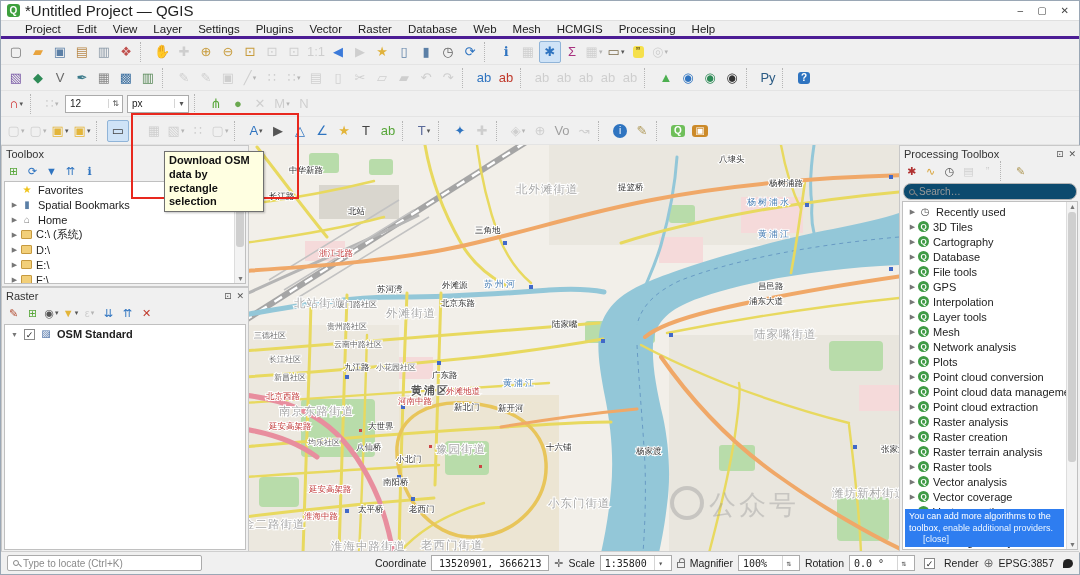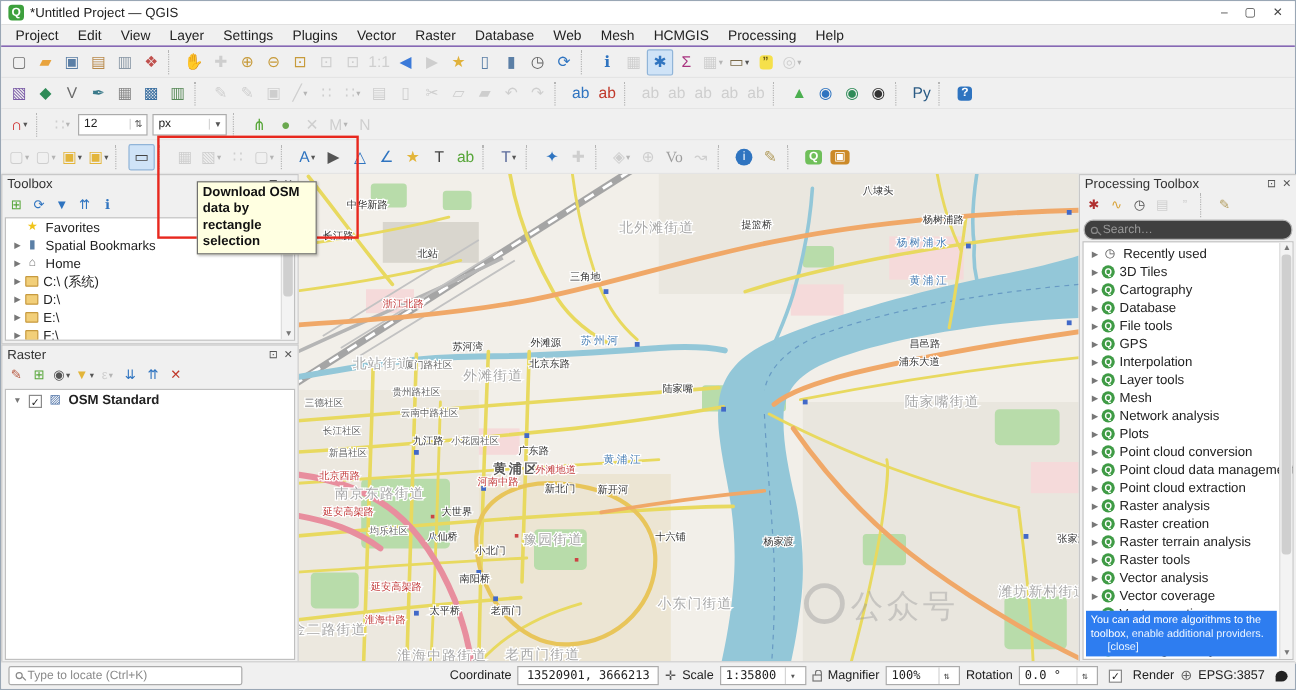--- a/index.html
+++ b/index.html
@@ -2,25 +2,25 @@
 <html><head>
 <meta charset="utf-8">
 <style>
 *{box-sizing:border-box;margin:0;padding:0}
 html,body{width:1080px;height:575px;overflow:hidden}
 body{font-family:"Liberation Sans","DejaVu Sans",sans-serif;font-size:11px;background:#f0f0f0;color:#222;position:relative}
 .win{position:absolute;inset:0;border:1px solid #9aa7b5;background:#f0f0f0}
 
 .titlebar{height:20px;background:#fff;display:flex;align-items:center;padding:0 6px;border-bottom:1px solid #e0e0e0}
 .qlogo{width:13px;height:13px;border-radius:3px;background:#3da03d;color:#fff;font-weight:bold;font-size:10px;display:flex;align-items:center;justify-content:center;margin-right:5px}
-.wtitle{font-size:11px;color:#222;flex:1}
+.wtitle{font-size:15px;color:#222;flex:1}
 .wbtns{display:flex;gap:14px;color:#444;font-size:10px;padding-right:4px}
 .wbtns span{cursor:default}
 
-.menubar{height:18px;background:#f0f0f0;border-bottom:1px solid #4c1d95;display:flex;align-items:center;padding-left:4px}
+.menubar{height:18px;background:#f0f0f0;border-bottom:3px solid #4c1d95;display:flex;align-items:center;padding-left:16px}
 .mitem{padding:0 8px;font-size:11.5px;color:#222}
 
 .tbrow{background:#f0f0f0;display:flex;align-items:center;padding-left:4px;border-bottom:1px solid #e4e4e4}
 #tb1,#tb2,#tb3{height:26px}#tb4{height:28px}
 .tb-btn{width:22px;height:22px;display:inline-flex;align-items:center;justify-content:center;border-radius:2px;position:relative;flex:none}
 .tb-btn.act{background:#cfe3f7;border:1px solid #90b4d8}
 .tb-btn.dis{opacity:.38;filter:grayscale(1)}
 .tb-g{font-size:13px;line-height:1}
 .tb-g.chip{border-radius:3px;padding:1px 3px;font-size:10px;font-weight:bold}
 .tb-g.rnd{border-radius:50%;width:14px;height:14px;display:flex;align-items:center;justify-content:center;padding:0;font-size:10px}
@@ -47,21 +47,21 @@
 .tico.q{width:11px;height:11px;border-radius:50%;background:#3f9b45;color:#fff;font-size:8px;font-weight:bold;display:inline-flex;align-items:center;justify-content:center}
 .tlab{font-size:11px;color:#222}
 
 .vscroll{position:absolute;top:0;right:0;width:11px;bottom:0;background:#f3f3f3;border-left:1px solid #ddd;font-size:7px;color:#777;text-align:center}
 .vscroll .up{position:absolute;top:1px;left:2px}.vscroll .dn{position:absolute;bottom:1px;left:2px}
 .vthumb{position:absolute;left:1px;width:8px;background:#cfcfcf;border-radius:3px}
 
 .lrow{display:flex;align-items:center;height:18px;padding-left:4px}
 .chk{width:11px;height:11px;border:1px solid #8a8a8a;background:#fff;font-size:9px;line-height:10px;text-align:center;color:#222;margin:0 4px}
 
-.psearch{height:17px;margin:2px 3px;background:#404040;border:1px solid #b5b5b5;border-radius:8px;display:flex;align-items:center;padding:0 5px;color:#999}
+.psearch{height:17px;margin:2px 3px;background:#0c4a6e;border:1px solid #b5b5b5;border-radius:8px;display:flex;align-items:center;padding:0 5px;color:#999}
 .psearch .ph{font-size:10px;color:#999;margin-left:4px}
 .notif{position:absolute;left:2px;right:13px;bottom:2px;background:#2e7df0;color:#fff;font-size:9px;line-height:1.25;padding:2px 4px;z-index:5}
 .notif a{color:#eaf4ff;}
 .notif .cl{margin-left:14px}
 
 .mag{display:inline-block;width:6px;height:6px;border:1.4px solid #888;border-radius:50%;position:relative;flex:none}
 .mag::after{content:"";position:absolute;width:4px;height:1.4px;background:#888;transform:rotate(45deg);right:-3.6px;bottom:-1.4px}
 
 .statusbar{position:absolute;left:0;right:0;bottom:0;height:23px;background:#f0f0f0;border-top:1px solid #cfcfcf;display:flex;align-items:center;padding:0 6px;gap:5px;font-size:11px;color:#222}
 .locate{width:195px;height:16px;background:#fff;border:1px solid #ababab;border-radius:2px;display:flex;align-items:center;padding:0 5px;gap:4px}
@@ -430,21 +430,21 @@
       </span>
       <span class="tb-sep"></span>
       <span class="tb-btn dis">
         <span class="tb-g" style="color: rgb(153, 153, 153);">◈</span>
         <span class="tb-dd">▾</span>
       </span>
       <span class="tb-btn dis">
         <span class="tb-g" style="color: rgb(153, 153, 153);">⊕</span>
       </span>
       <span class="tb-btn dis">
-        <span class="tb-g" style="color: #0f172a; font-family: Liberation Serif, serif;">Vo</span>
+        <span class="tb-g" style="color: #0f172a;">Vo</span>
       </span>
       <span class="tb-btn dis">
         <span class="tb-g" style="color: rgb(153, 153, 153);">↝</span>
       </span>
       <span class="tb-sep"></span>
       <span class="tb-btn">
         <span class="tb-g rnd" style="color: rgb(255, 255, 255); background: rgb(47, 116, 192);">i</span>
       </span>
       <span class="tb-btn">
         <span class="tb-g" style="color: rgb(176, 154, 90);">✎</span>

